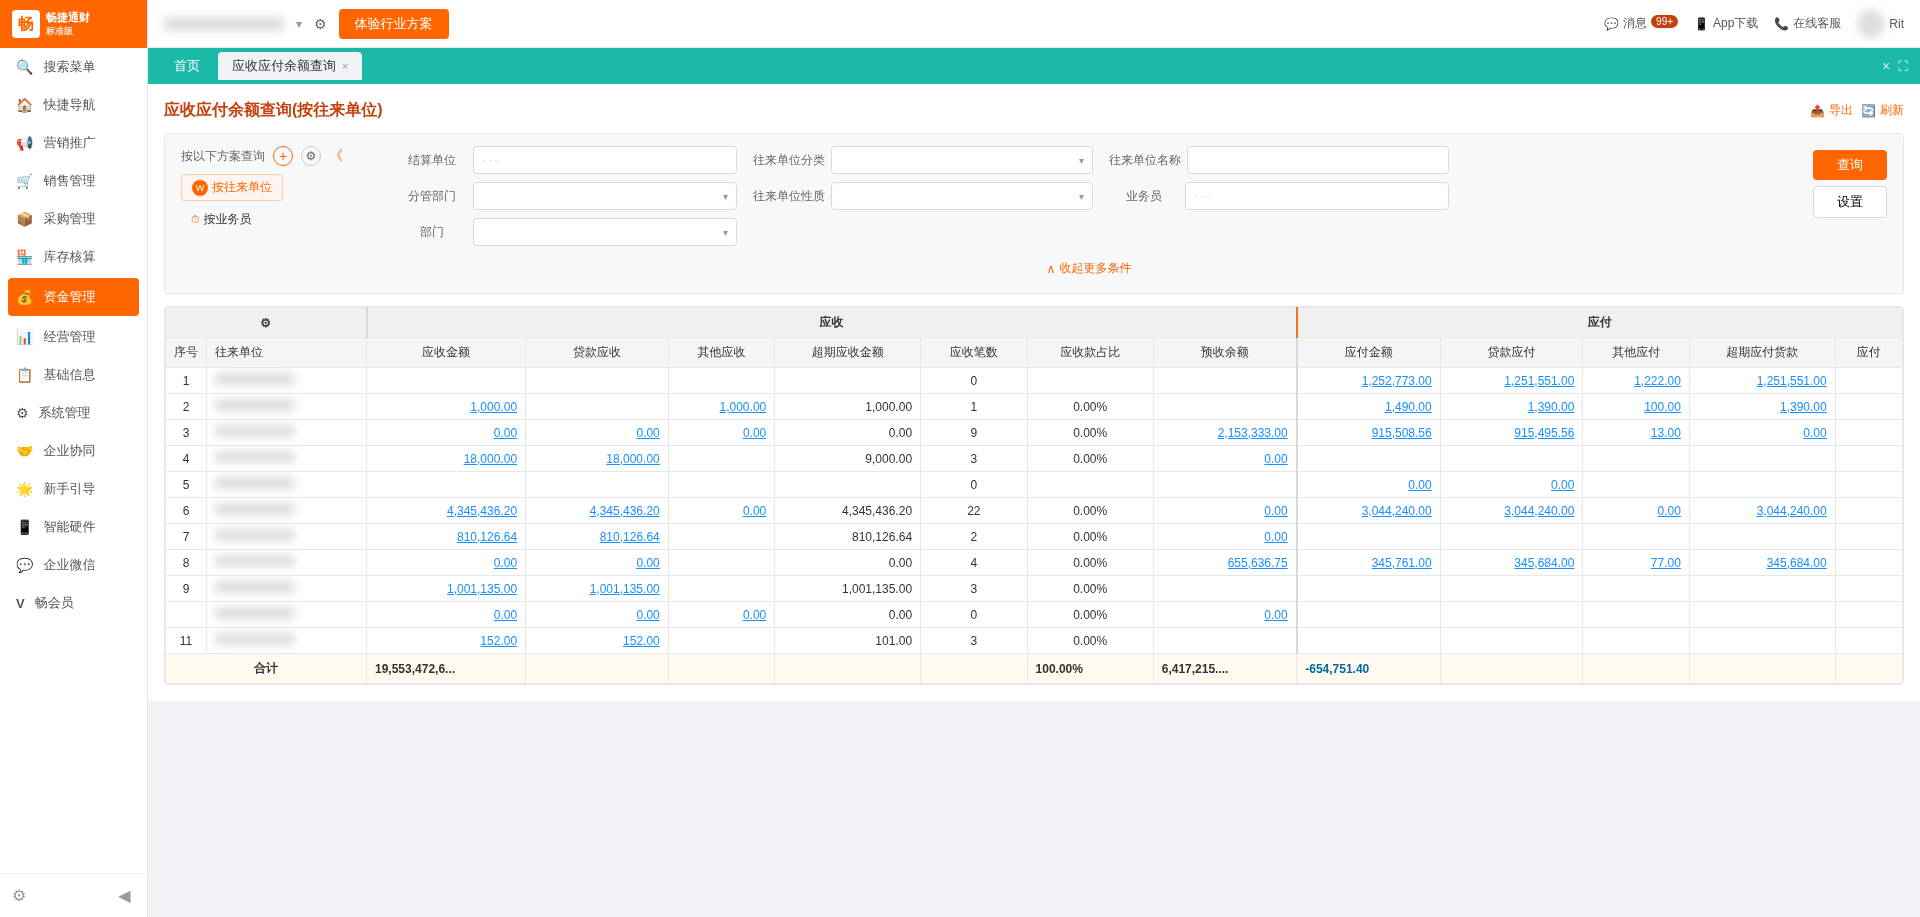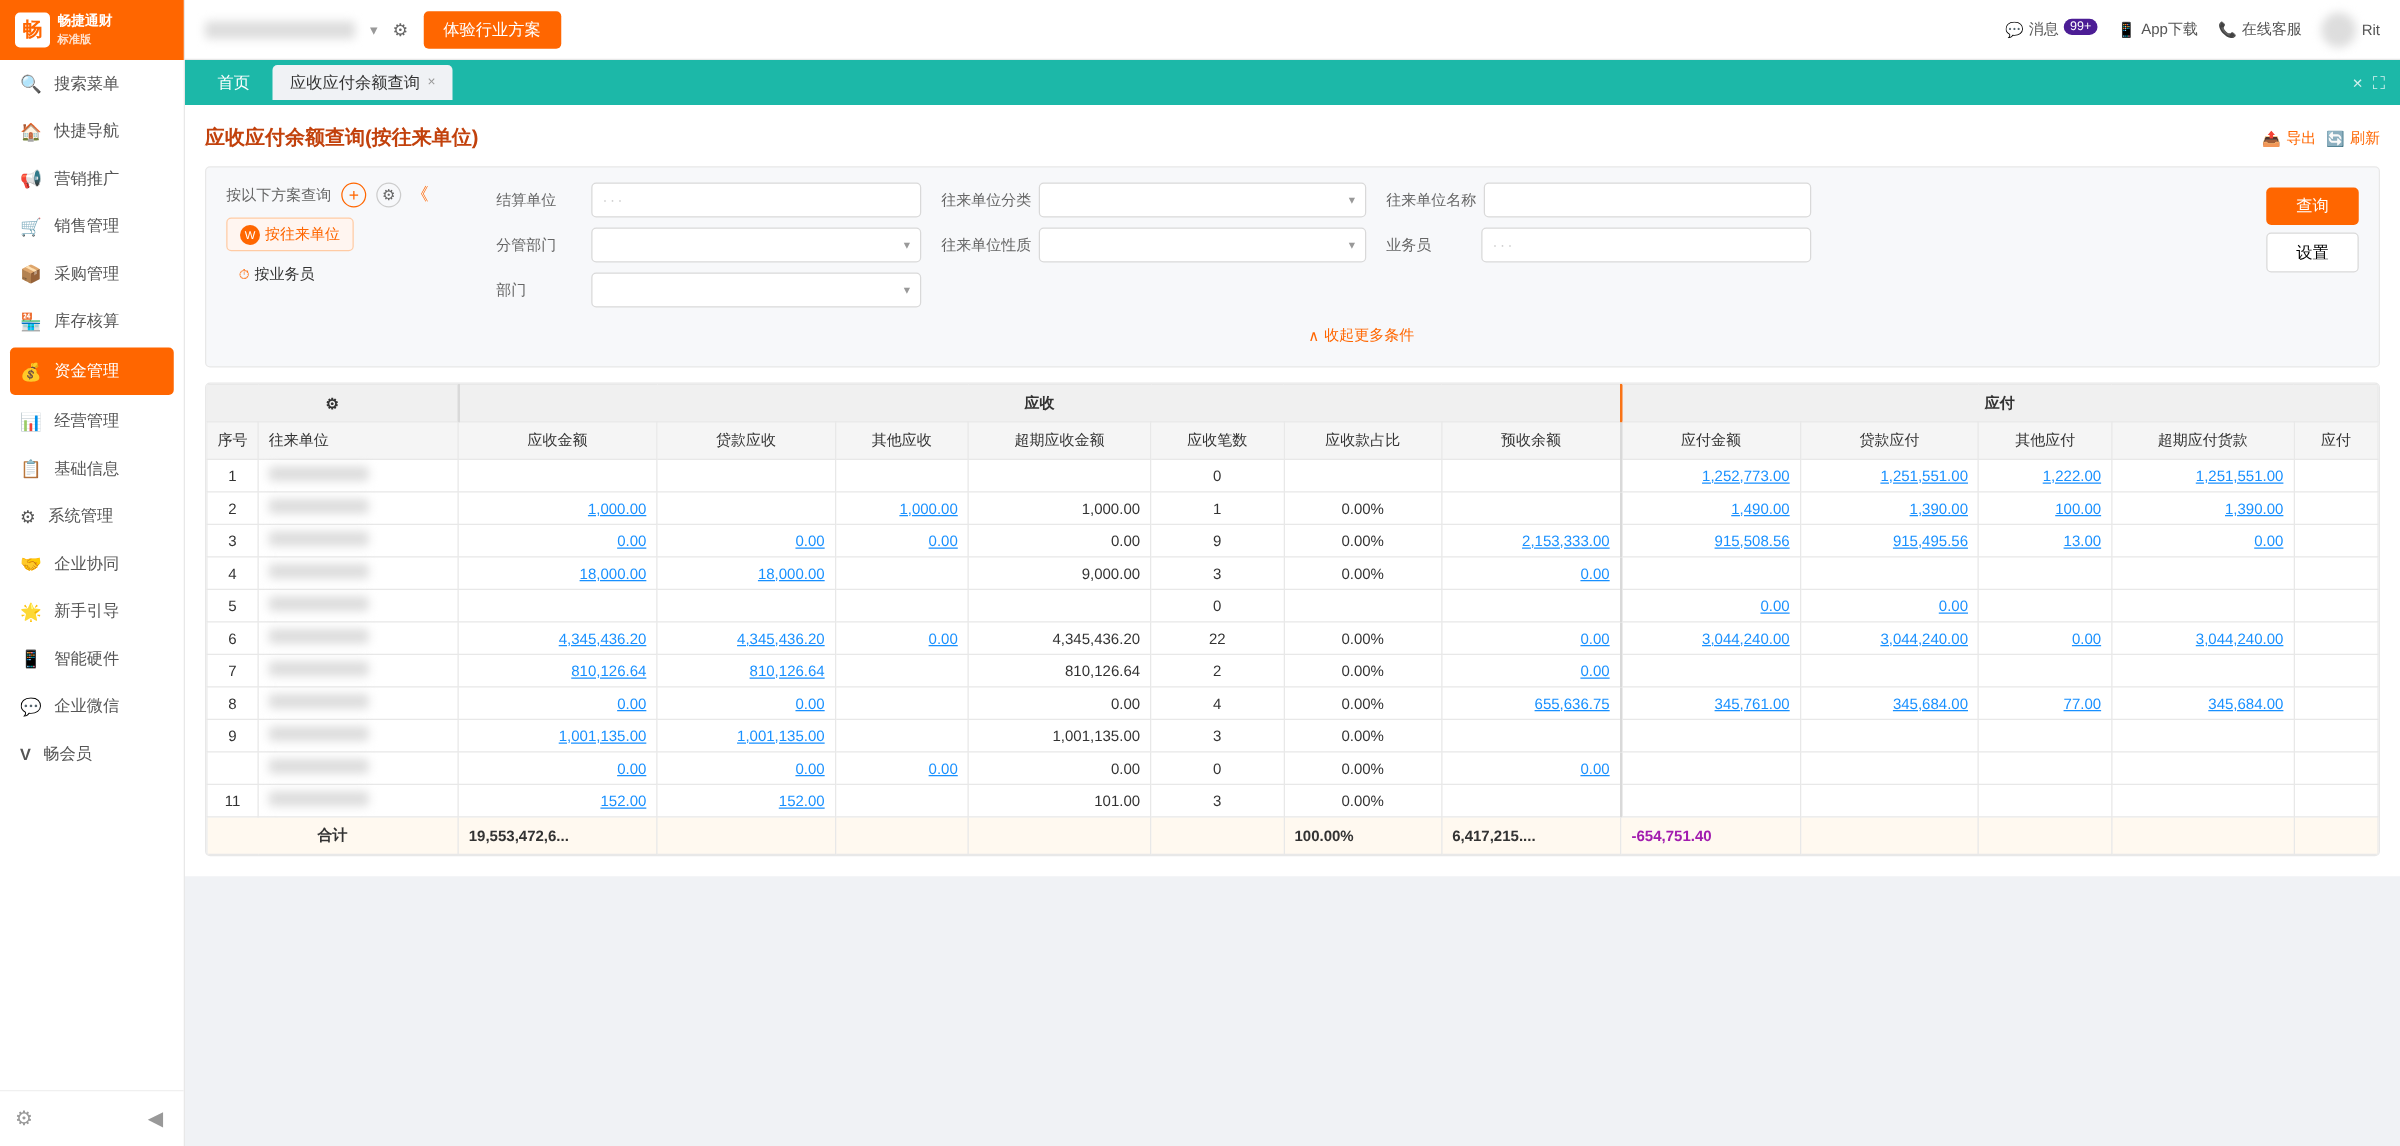--- a/index.html
+++ b/index.html
@@ -46,21 +46,21 @@
       display: flex; align-items: center; padding: 0 16px; justify-content: space-between;
     }
     .topbar-left { display: flex; align-items: center; gap: 12px; }
     .topbar-breadcrumb { color: #999; font-size: 12px; }
     .btn-solution {
       background: #ff6600; color: #fff; border: none; border-radius: 4px;
       padding: 6px 16px; cursor: pointer; font-size: 13px;
     }
     .topbar-right { display: flex; align-items: center; gap: 16px; color: #555; font-size: 12px; }
     .topbar-right .badge-red {
-      background: #4c1d95; color: #fff; border-radius: 10px;
+      background: #c2410c; color: #fff; border-radius: 10px;
       padding: 1px 5px; font-size: 10px; position: relative; top: -2px;
     }
     .topbar-right .tr-item { display: flex; align-items: center; gap: 4px; cursor: pointer; }
     .user-avatar { width: 28px; height: 28px; border-radius: 50%; background: #ddd; }
 
     
     .tabbar {
       height: 36px; background: #1cb8a8; display: flex; align-items: center;
       padding: 0 12px; gap: 4px; position: relative;
     }
@@ -121,21 +121,21 @@
     .filter-option.active { background: #fff5f0; color: #ff6600; border: 1px solid #ffcba4; }
     .filter-option .fo-icon {
       width: 16px; height: 16px; background: #ff6600; border-radius: 50%;
       display: inline-flex; align-items: center; justify-content: center; color: #fff; font-size: 9px;
     }
     .filter-rows { display: flex; flex-direction: column; gap: 8px; }
     .filter-row { display: flex; align-items: center; gap: 16px; }
     .filter-field {
       display: flex; align-items: center; gap: 6px; flex: 1; min-width: 280px; max-width: 340px;
     }
-    .filter-field-label { color: #666; font-size: 12px; white-space: nowrap; min-width: 70px; text-align: left; }
+    .filter-field-label { color: #666; font-size: 12px; white-space: nowrap; min-width: 70px; text-align: center; }
     .filter-input {
       flex: 1; height: 28px; border: 1px solid #d9d9d9; border-radius: 4px;
       padding: 0 8px; font-size: 12px; background: #fff; display: flex; align-items: center; justify-content: space-between;
       cursor: pointer; color: #999;
     }
     .filter-input .dots { color: #ccc; letter-spacing: 2px; }
     .filter-input .arrow-down { color: #999; font-size: 10px; }
     .collapse-btn {
       display: flex; align-items: center; justify-content: center; gap: 4px;
       color: #ff6600; cursor: pointer; font-size: 12px; padding: 4px 0;
@@ -172,21 +172,21 @@
     }
     tbody tr td:nth-child(2) { text-align: left; }
     tbody tr td.center { text-align: center; }
     .cell-link { color: #1890ff; text-decoration: underline; cursor: pointer; }
     .blurred { filter: blur(4px); user-select: none; }
 
     
     .table-footer tr td {
       background: #fff9f0; font-weight: bold; border: 1px solid #e8e8e8; padding: 6px 8px;
     }
-    .negative { color: #a21caf; }
+    .negative { color: #0369a1; }
   </style>
 </head>
 <body>
 
 <div class="sidebar">
   <div class="sidebar-logo">
     <div class="logo-icon">畅</div>
     <div>
       <div class="logo-text">畅捷通财</div>
       <div class="badge">标准版</div>

